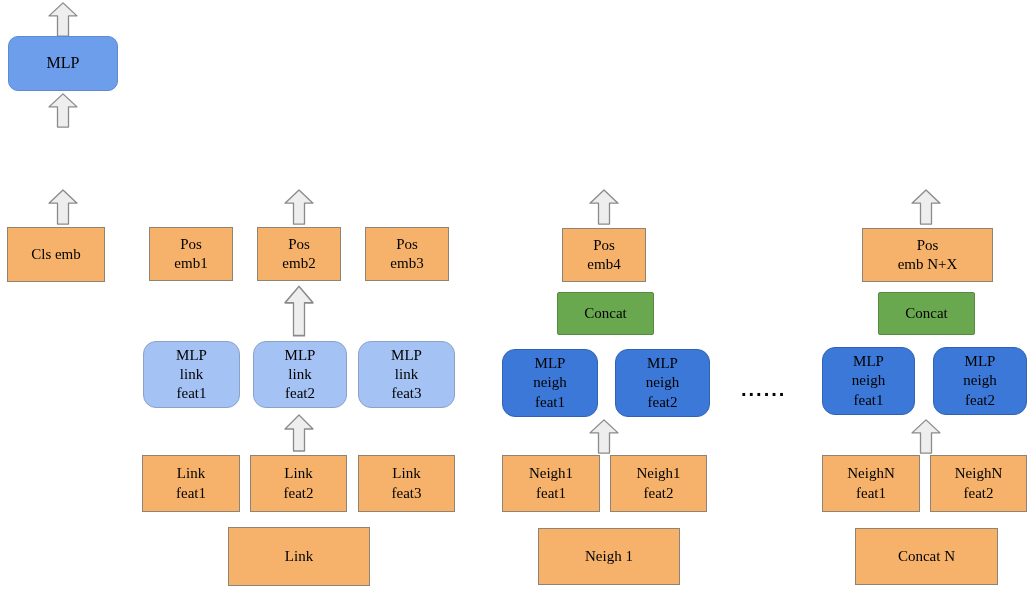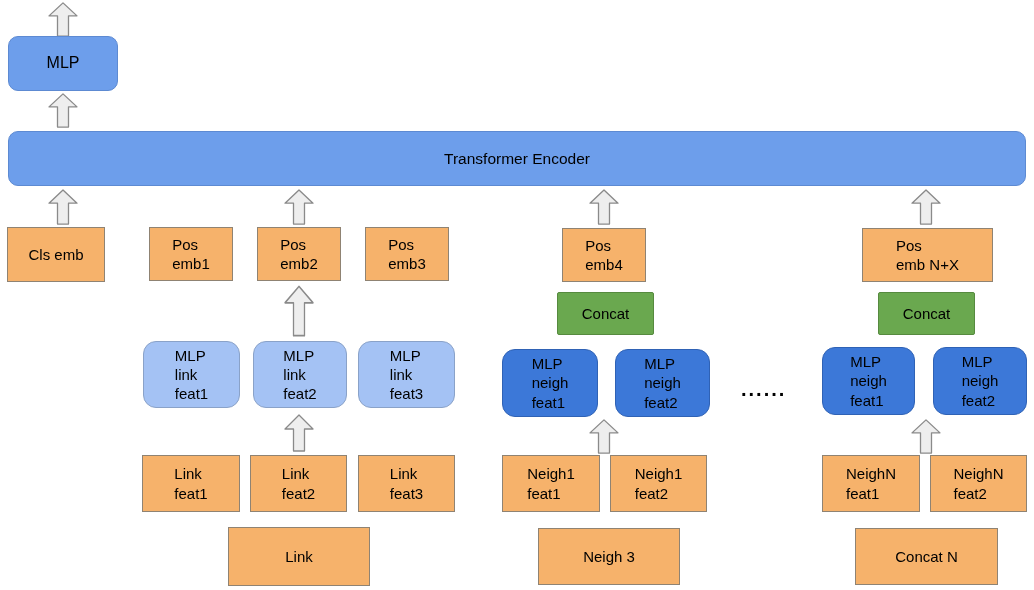--- a/index.html
+++ b/index.html
@@ -10,24 +10,26 @@
     width: 1034px;
     height: 590px;
     background: #ffffff;
     overflow: hidden;
   }
   .box {
     position: absolute;
     display: flex;
     align-items: center;
     justify-content: center;
+    text-align: center;
     white-space: pre-line;
     font-size: 15px;
     line-height: 1.28;
     color: #000000;
+    font-family: Liberation Serif, serif;
   }
   .blue      { background: #6d9eeb; border: 1px solid #5d8ad2; border-radius: 10px; }
   .lightblue { background: #a4c2f4; border: 1px solid #8aa2c8; border-radius: 13px; }
   .darkblue  { background: #3c78d8; border: 1px solid #2f62b5; border-radius: 13px; }
   .orange    { background: #f6b26b; border: 1px solid #8f8373; border-radius: 0; }
   .green     { background: #6aa84f; border: 1px solid #568a3f; border-radius: 2px; }
   .arrow { position: absolute; }
   .arrow svg { display: block; width: 100%; height: 100%; }
   .dots {
     position: absolute;
@@ -88,21 +90,20 @@
         <polygon points="15,1 1,15 9.5,15 9.5,37 20.5,37 20.5,15 29,15" fill="#eeeeee" stroke="#8a8a8a" stroke-width="1.3" stroke-linejoin="round"></polygon>
       </svg>
     </div>
   <div class="arrow" style="left:911px; top:419px; width:30px; height:35px;">
       <svg viewBox="0 0 30 38" preserveAspectRatio="none">
         <polygon points="15,1 1,15 9.5,15 9.5,37 20.5,37 20.5,15 29,15" fill="#eeeeee" stroke="#8a8a8a" stroke-width="1.3" stroke-linejoin="round"></polygon>
       </svg>
     </div>
 
   <div class="box blue" style="left:8px; top:36px; width:110px; height:55px; font-size:16px;">MLP</div>
-  <div class="box blue encoder-label" style="left:8px; top:131px; width:1018px; height:55px;">Transformer Encoder</div>
 
   <div class="box orange" style="left:7px;   top:227px; width:98px; height:55px;">Cls emb</div>
   <div class="box orange" style="left:149px; top:227px; width:84px;  height:54px;">Pos
 emb1</div>
   <div class="box orange" style="left:257px; top:227px; width:84px;  height:54px;">Pos
 emb2</div>
   <div class="box orange" style="left:365px; top:227px; width:84px;  height:54px;">Pos
 emb3</div>
   <div class="box orange" style="left:562px; top:228px; width:84px;  height:54px;">Pos
 emb4</div>
@@ -149,16 +150,16 @@
 feat1</div>
   <div class="box orange" style="left:610px; top:455px; width:97px; height:57px;">Neigh1
 feat2</div>
 
   <div class="box orange" style="left:822px; top:455px; width:98px; height:57px;">NeighN
 feat1</div>
   <div class="box orange" style="left:930px; top:455px; width:97px; height:57px;">NeighN
 feat2</div>
 
   <div class="box orange" style="left:228px; top:527px; width:142px; height:59px;">Link</div>
-  <div class="box orange" style="left:538px; top:528px; width:142px; height:57px;">Neigh 3</div>
+  <div class="box orange" style="left:538px; top:528px; width:142px; height:57px;">Neigh 1</div>
   <div class="box orange" style="left:855px; top:528px; width:143px; height:57px;">Concat N</div>
 
 </div>
 
 </body></html>

